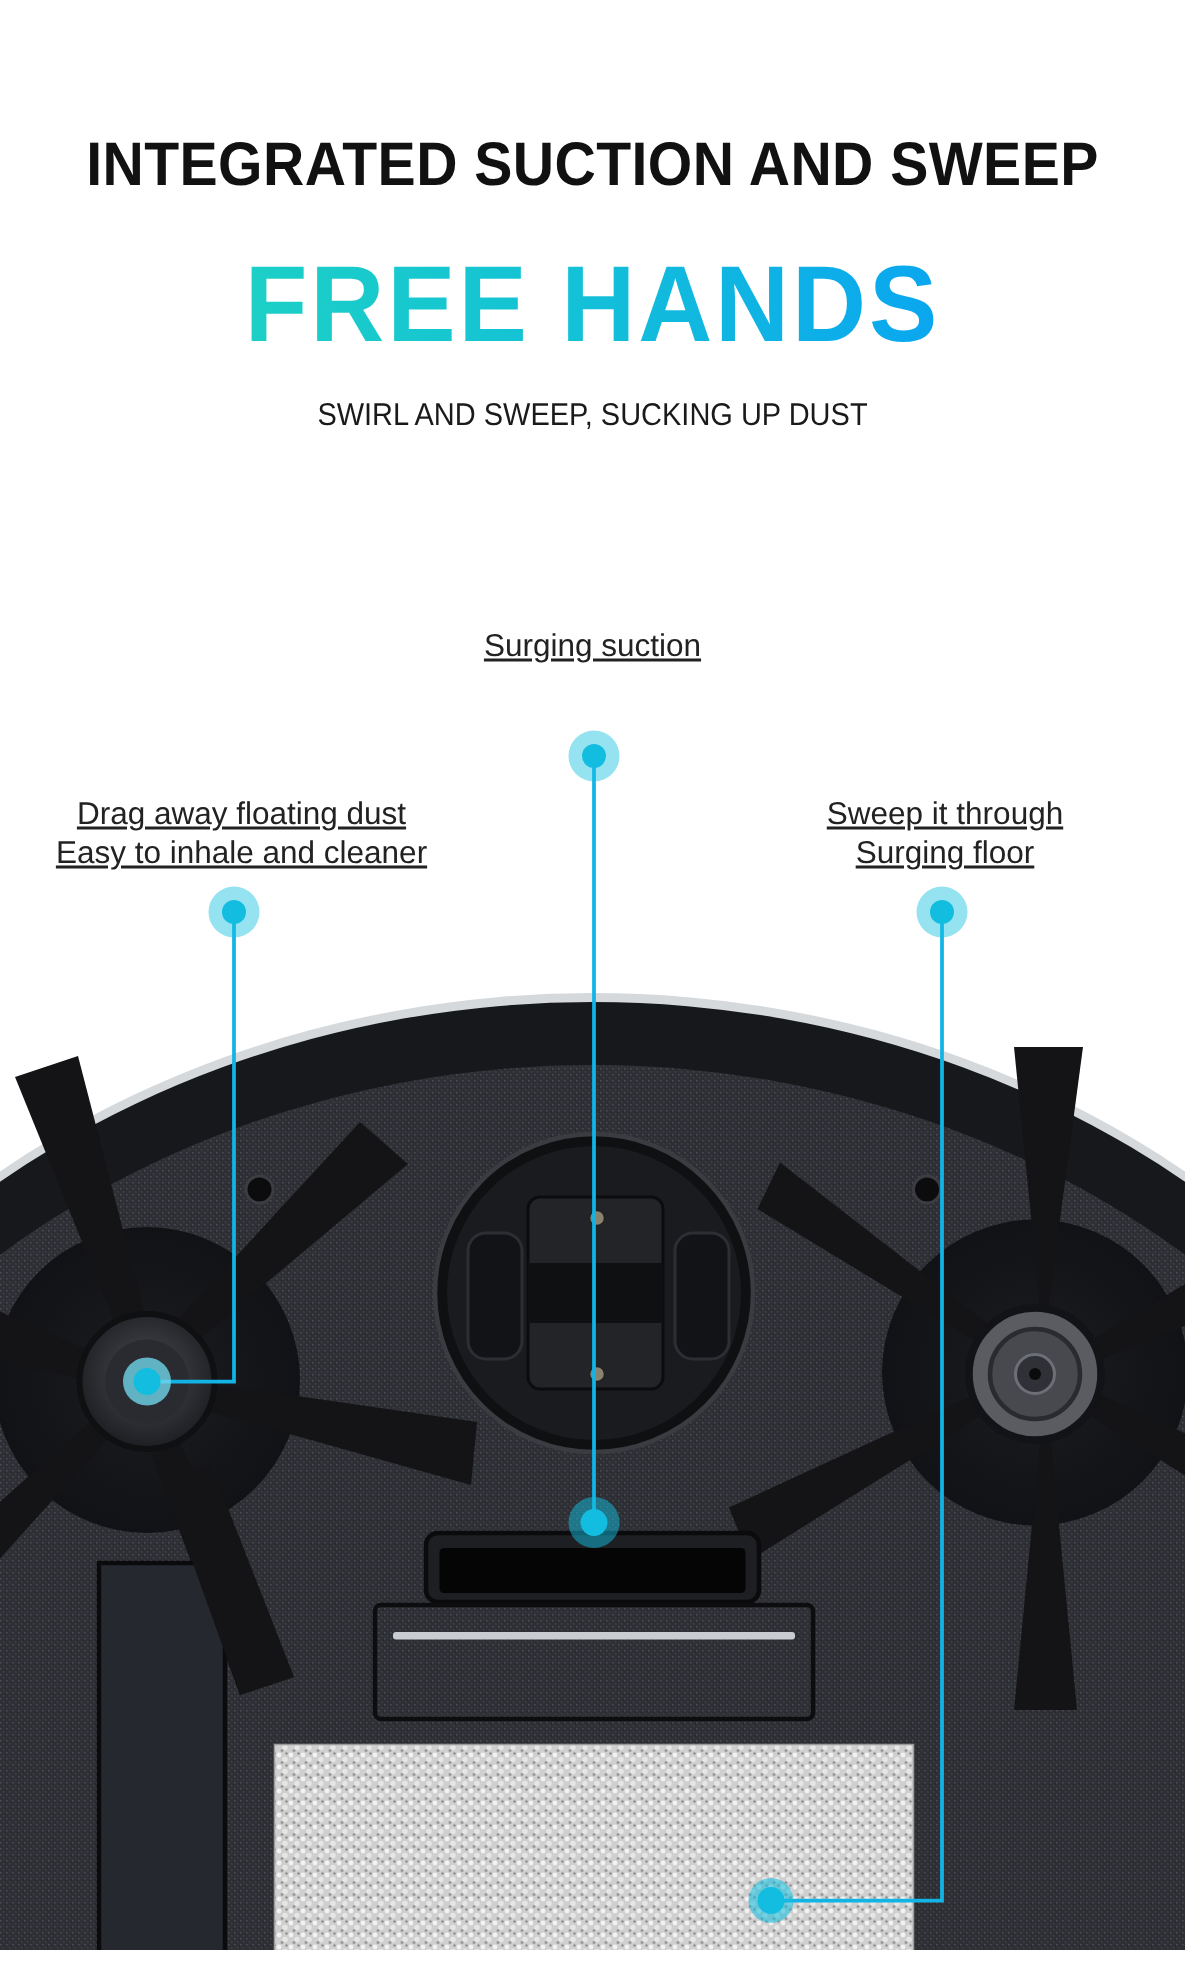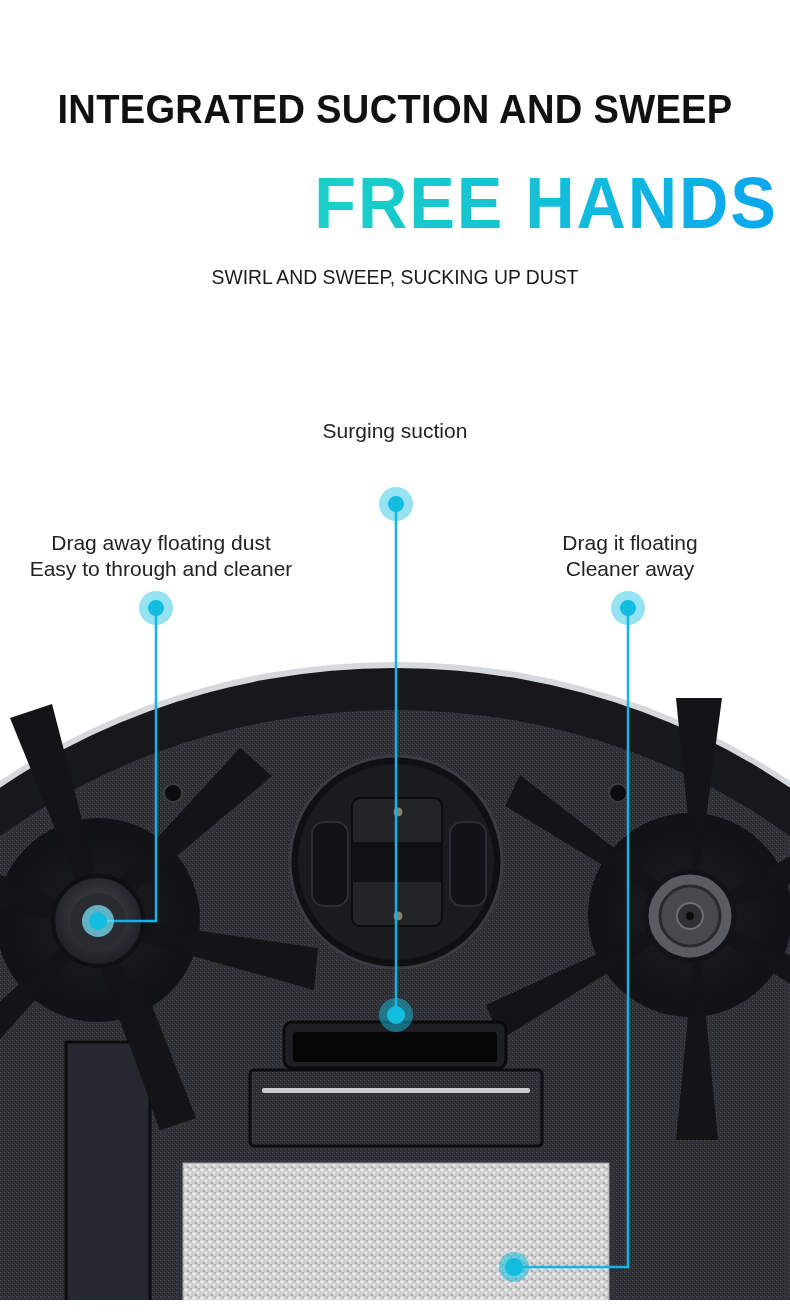--- a/index.html
+++ b/index.html
@@ -5,36 +5,36 @@
   * { margin: 0; padding: 0; box-sizing: border-box; }
   html, body { width: 790px; height: 1314px; background: #ffffff; overflow: hidden; }
   body { position: relative; font-family: "Liberation Sans", "DejaVu Sans", sans-serif; }
 
   .headline {
     position: absolute; left: 0; top: 86px; width: 790px; text-align: center;
     font-size: 41px; font-weight: bold; color: #111111; letter-spacing: 0.3px;
     transform: scaleX(0.93); transform-origin: center;
   }
   .hero {
-    position: absolute; left: 0; top: 160px; width: 790px; text-align: right;
+    position: absolute; left: 0; top: 160px; width: 790px; text-align: center;
     font-size: 72px; font-weight: bold; letter-spacing: 2px; line-height: 86px;
   }
   .hero span {
     background: linear-gradient(90deg, #1ccfc6 0%, #14c2d6 45%, #0aa6f0 100%);
     -webkit-background-clip: text; background-clip: text; color: transparent;
     display: inline-block; transform: scaleX(0.95);
   }
   .subline {
     position: absolute; left: 0; top: 265px; width: 790px; text-align: center;
     font-size: 21px; color: #1a1a1a; transform: scaleX(0.92);
   }
 
   .callout {
     position: absolute; text-align: center; font-size: 21px; color: #222222;
-    line-height: 26px; font-weight: normal;
+    line-height: 26px; font-weight: normal; text-decoration: underline;
   }
   .callout div { white-space: nowrap; }
 
   
   .scene { position: absolute; left: 0; top: 0; width: 790px; height: 1300px; overflow: hidden; }
 
   svg.robot { position: absolute; left: 0; top: 0; }
 
   .marker {
     position: absolute; width: 34px; height: 34px; border-radius: 50%;
@@ -52,25 +52,25 @@
 
   <div class="headline">INTEGRATED SUCTION AND SWEEP</div>
   <div class="hero"><span>FREE HANDS</span></div>
   <div class="subline">SWIRL AND SWEEP, SUCKING UP DUST</div>
 
   <div class="callout" style="left:245px; top:418px; width:300px;">
     <div>Surging suction</div>
   </div>
   <div class="callout" style="left:0px; top:530px; width:322px;">
     <div>Drag away floating dust</div>
-    <div>Easy to through and cleaner</div>
+    <div>Easy to inhale and cleaner</div>
   </div>
   <div class="callout" style="left:500px; top:530px; width:260px;">
-    <div>Drag it floating</div>
-    <div>Cleaner away</div>
+    <div>Sweep it through</div>
+    <div>Surging floor</div>
   </div>
 
   <svg class="robot" width="790" height="1314" viewBox="0 0 790 1314">
     <defs>
       <pattern id="grain" width="4" height="4" patternUnits="userSpaceOnUse">
         <rect width="4" height="4" fill="#2e3035"></rect>
         <rect x="0" y="0" width="1" height="1" fill="#4a4d54"></rect>
         <rect x="2" y="2" width="1" height="1" fill="#3d4046"></rect>
         <rect x="3" y="1" width="1" height="1" fill="#25272b"></rect>
       </pattern>

